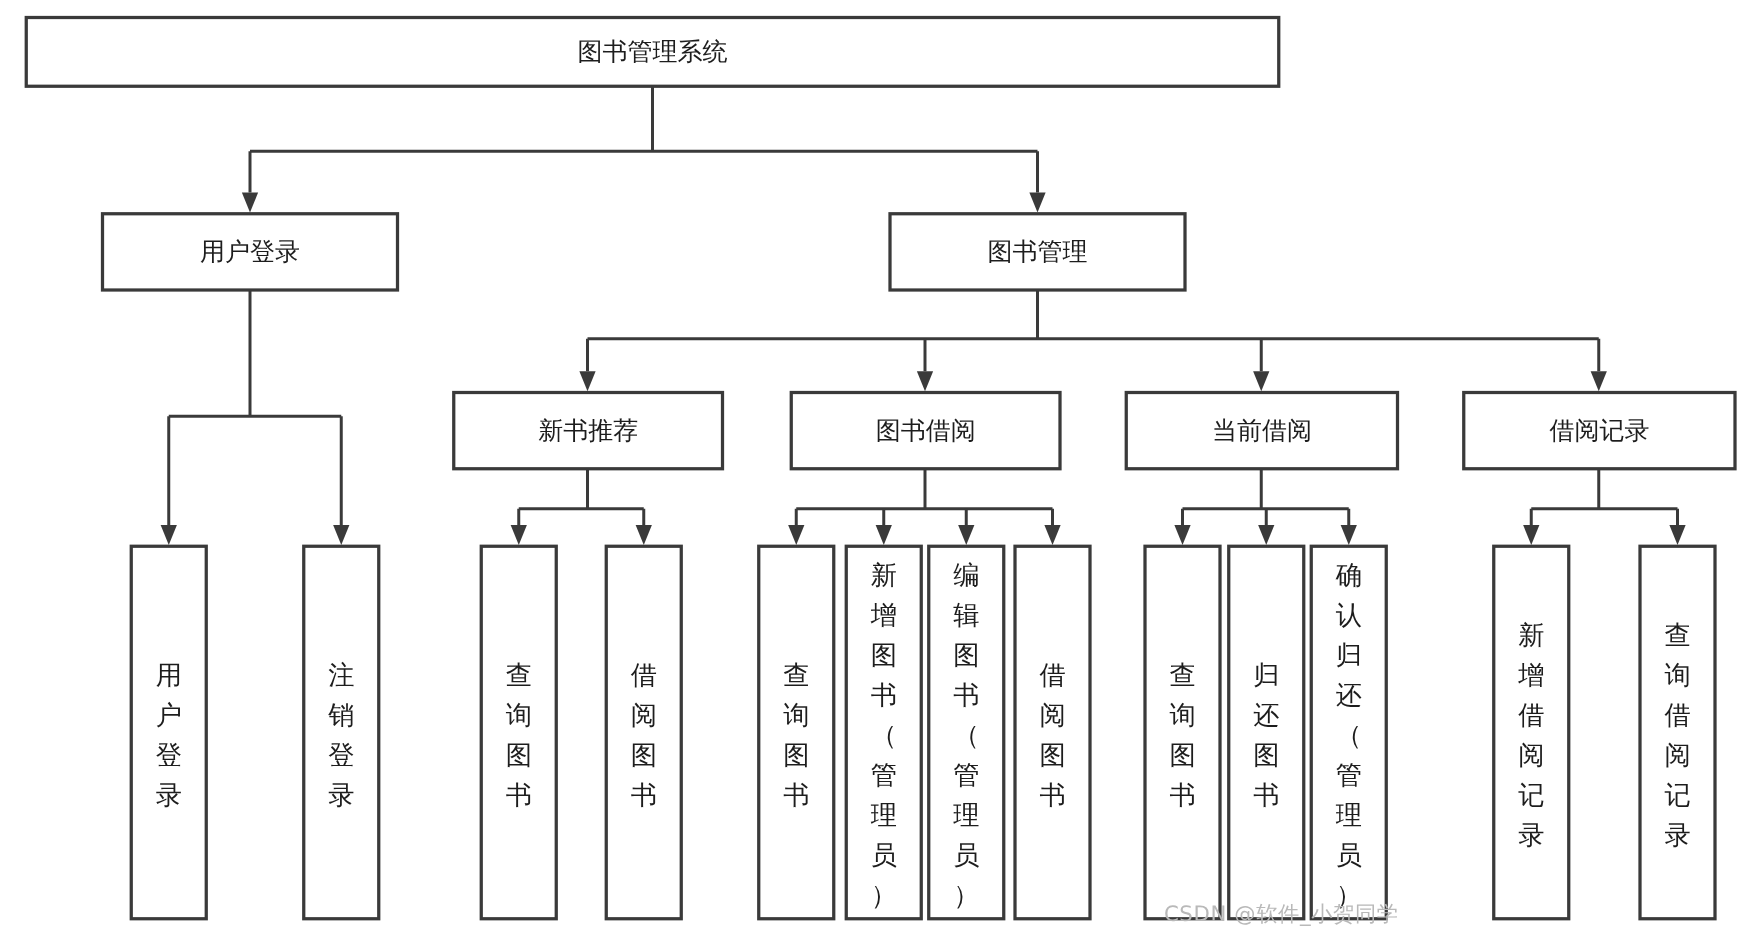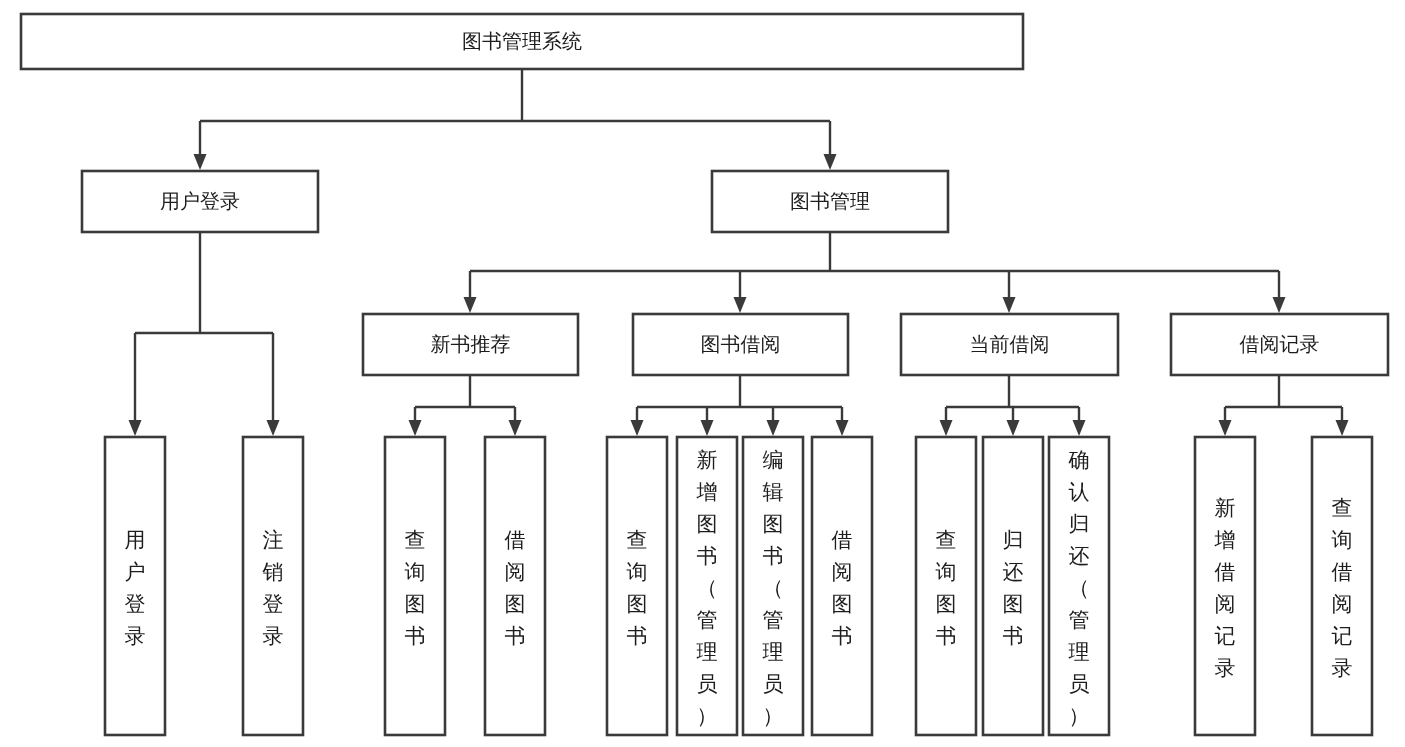--- a/index.html
+++ b/index.html
@@ -218,13 +218,14 @@
         <g>
           <rect class="node-box" x="1195" y="437" width="60" height="298"></rect>
           <text class="node-label-v" x="1225" y="514.96"><tspan x="1225" dy="0">新</tspan><tspan x="1225" dy="32">增</tspan><tspan x="1225" dy="32">借</tspan><tspan x="1225" dy="32">阅</tspan><tspan x="1225" dy="32">记</tspan><tspan x="1225" dy="32">录</tspan></text>
         </g>
         <g>
           <rect class="node-box" x="1312" y="437" width="60" height="298"></rect>
           <text class="node-label-v" x="1342" y="514.96"><tspan x="1342" dy="0">查</tspan><tspan x="1342" dy="32">询</tspan><tspan x="1342" dy="32">借</tspan><tspan x="1342" dy="32">阅</tspan><tspan x="1342" dy="32">记</tspan><tspan x="1342" dy="32">录</tspan></text>
         </g>
       </g>
   </svg>
+  <div class="watermark-text">CSDN @软件_小贺同学</div>
 </div>
 
 </body></html>

